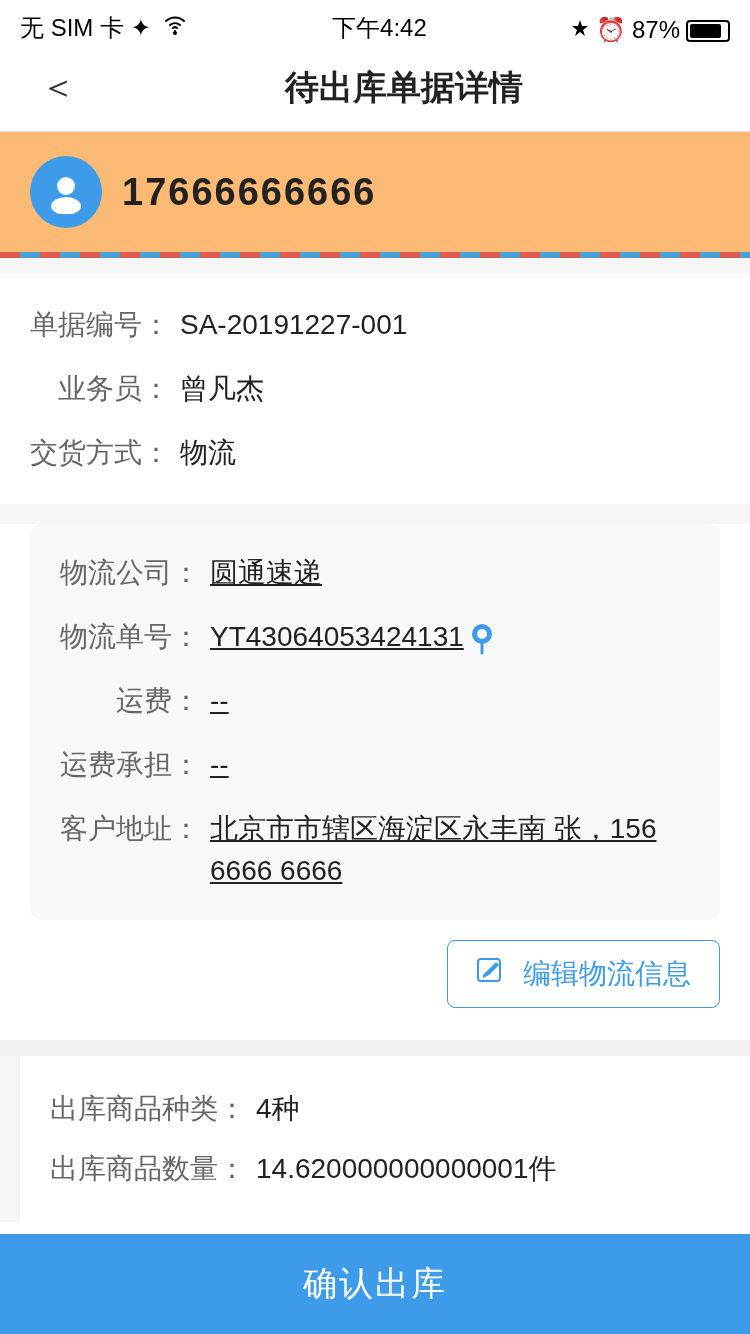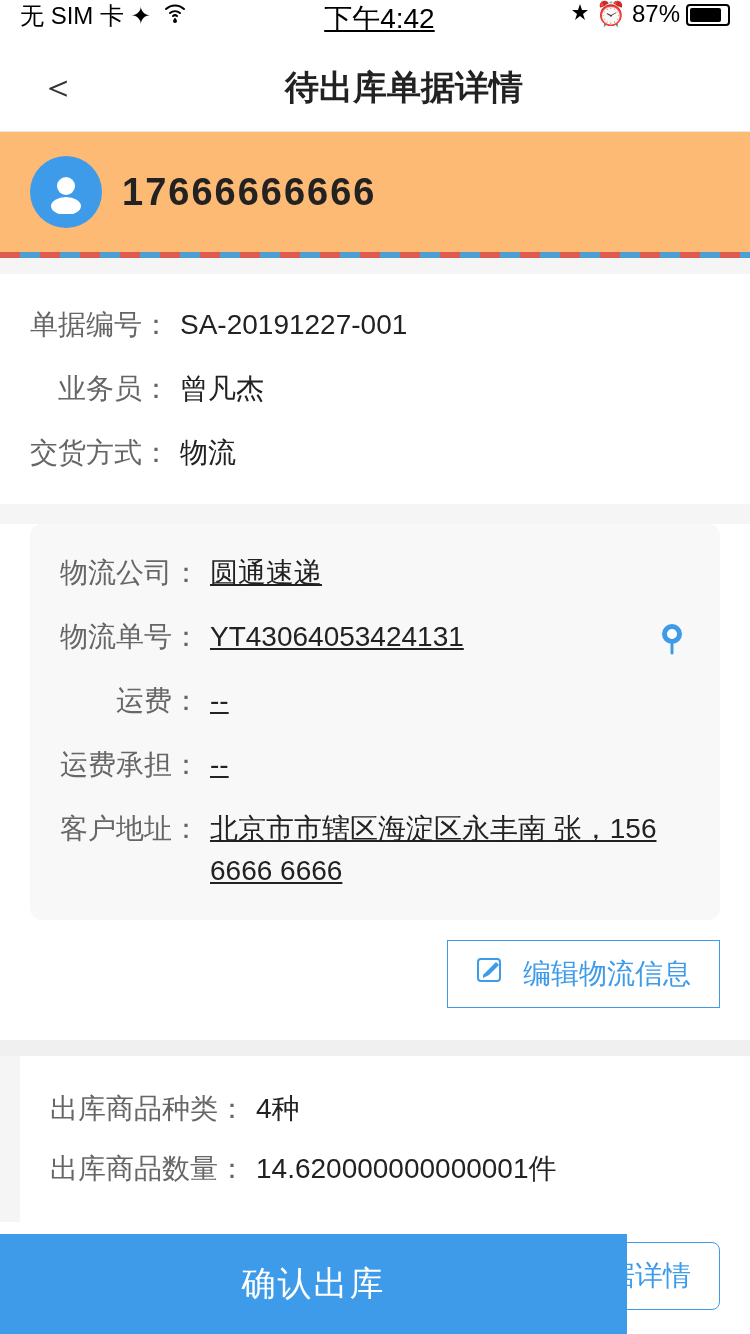--- a/index.html
+++ b/index.html
@@ -11,28 +11,28 @@
       min-height: 1334px;
       position: relative;
       font-size: 28px;
     }
 
     
     .status-bar {
       height: 44px;
       background: #fff;
       display: flex;
-      align-items: flex-start;
+      align-items: flex-end;
       justify-content: space-between;
       padding: 0 20px;
       font-size: 24px;
       color: #000;
     }
     .status-left { display: flex; align-items: center; gap: 10px; }
-    .status-center { font-size: 28px; font-weight: 500; text-decoration: underline; }
+    .status-center { font-size: 24px; font-weight: 500; }
     .status-right { display: flex; align-items: center; gap: 6px; font-size: 24px; }
 
     
     .nav-bar {
       height: 88px;
       background: #fff;
       display: flex;
       align-items: center;
       padding: 0 30px;
       border-bottom: 1px solid #e8e8e8;
@@ -143,40 +143,39 @@
     .logistics-value {
       color: #222;
       font-size: 28px;
       margin-left: 10px;
       flex: 1;
       text-decoration: underline;
     }
     .logistics-value-with-icon {
       display: flex;
       align-items: center;
-      justify-content: space-between;
     }
     .location-icon {
       width: 36px;
       height: 36px;
       display: inline-flex;
       align-items: center;
       justify-content: center;
     }
 
     
     .edit-btn-row {
       display: flex;
       justify-content: flex-end;
       padding: 0 30px 20px 30px;
       background: #fff;
     }
     .edit-btn {
       border: 1.5px solid #3d9be9;
-      border-radius: 0;
+      border-radius: 8px;
       padding: 14px 28px;
       color: #3d9be9;
       font-size: 28px;
       background: #fff;
       display: flex;
       align-items: center;
       gap: 19px;
       cursor: pointer;
     }
 
@@ -229,21 +228,21 @@
       align-items: center;
       gap: 10px;
       cursor: pointer;
     }
 
     
     .bottom-bar {
       position: fixed;
       bottom: 0;
       left: 0;
-      width: 627px;
+      width: 750px;
       background: #3d9be9;
       height: 100px;
       display: flex;
       align-items: center;
       justify-content: center;
     }
     .confirm-btn {
       color: #fff;
       font-size: 34px;
       font-weight: 500;

